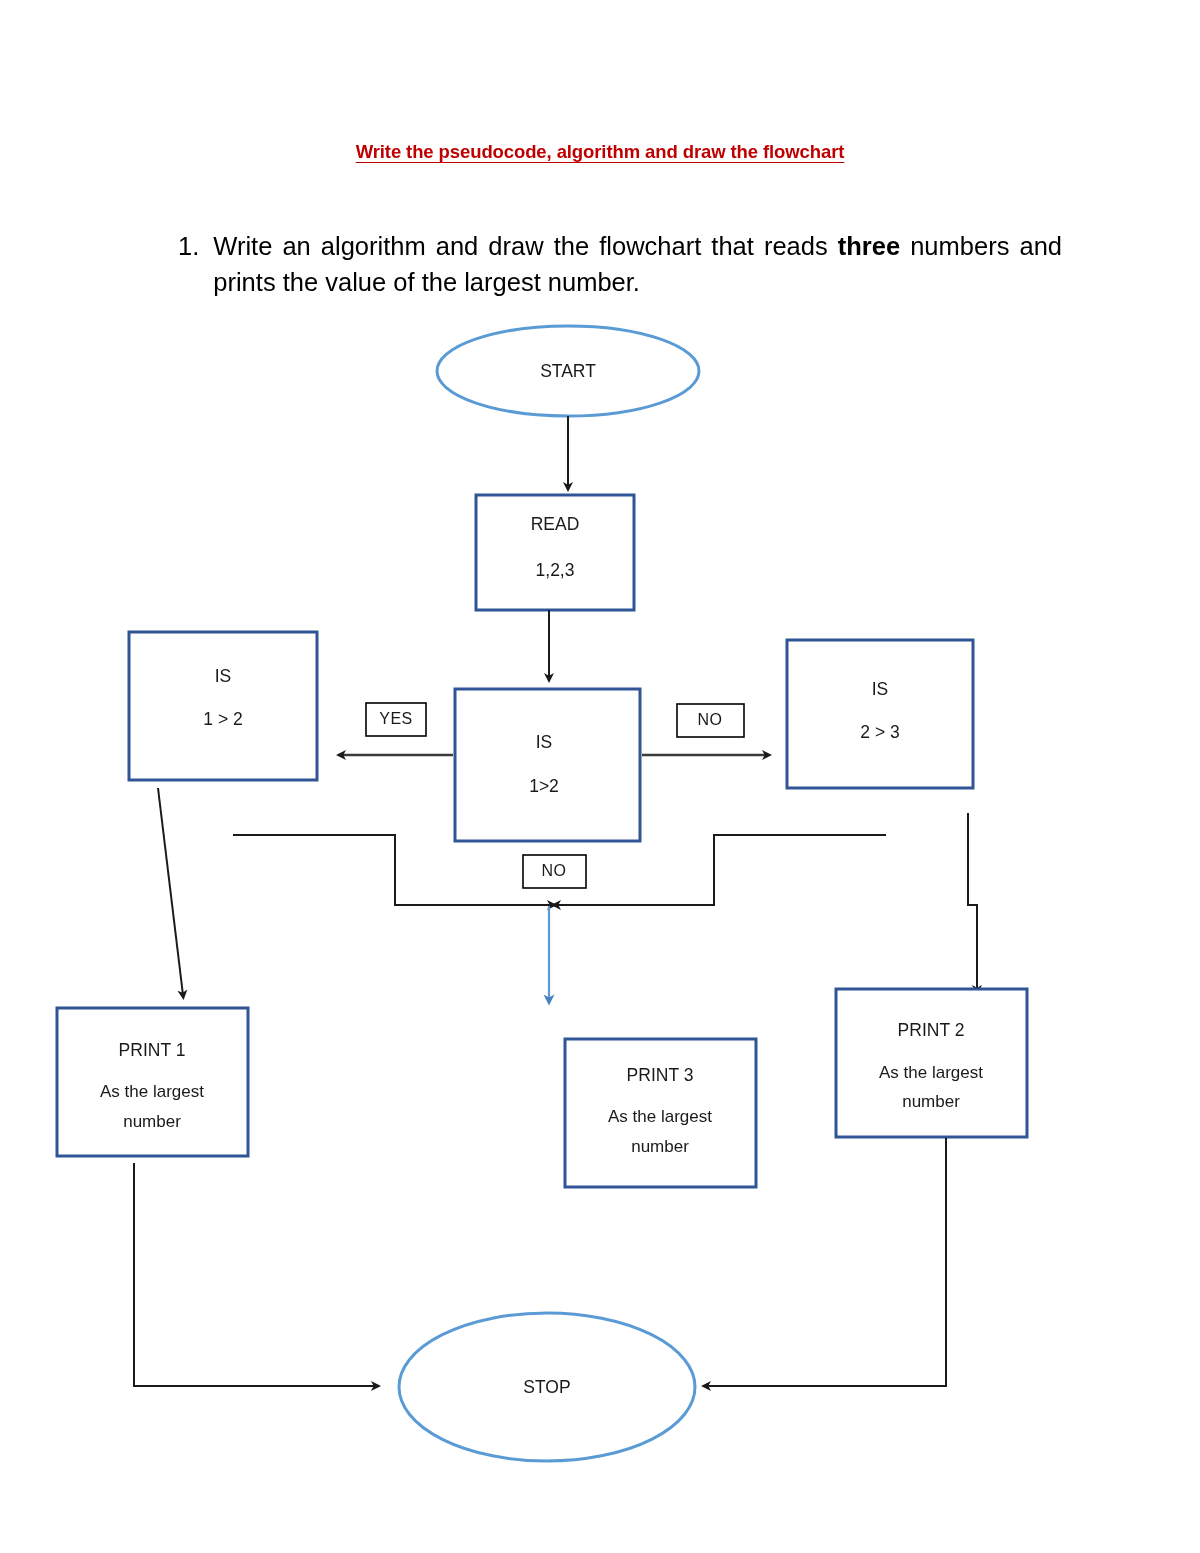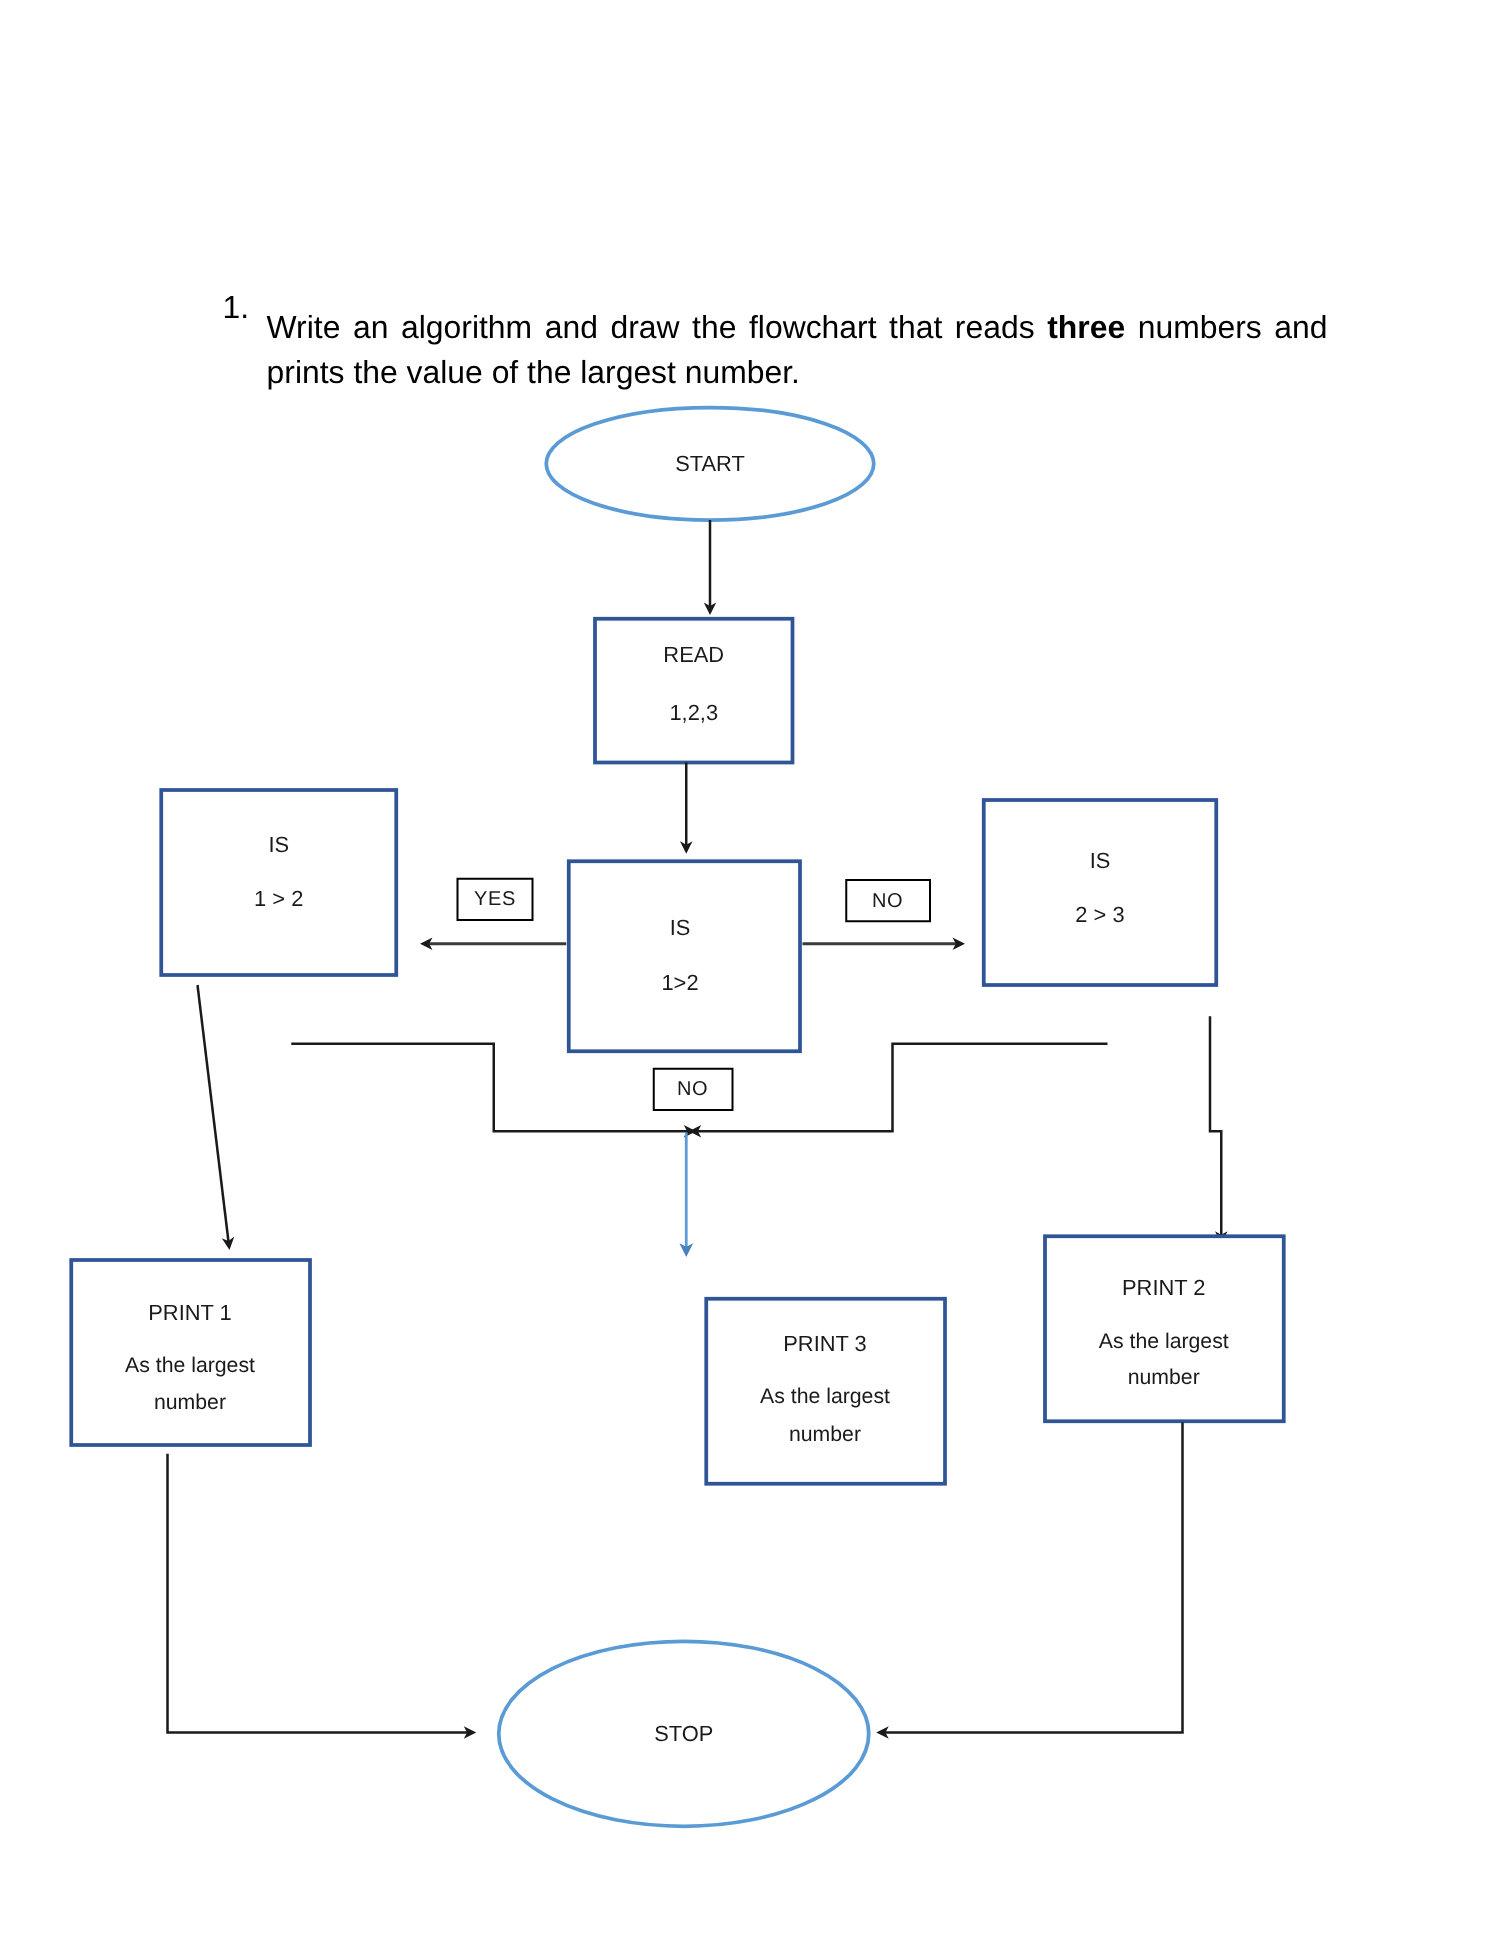--- a/index.html
+++ b/index.html
@@ -50,21 +50,20 @@
     text-align: justify;
     text-justify: inter-word;
     display: flex;
     gap: 14px;
   }
   .question .num {
     flex: 0 0 auto;
   }
   .question .qtext {
     flex: 1 1 auto;
-    margin-top: 16px;
   }
   .question b {
     font-weight: bold;
   }
 
   
   .flowchart {
     position: absolute;
     left: 0;
     top: 0;
@@ -89,20 +88,21 @@
     text-anchor: middle;
     dominant-baseline: middle;
     letter-spacing: 0.5px;
   }
 </style>
 </head>
 <body>
 
 <div class="page">
 
+  <div class="doc-title">Write the pseudocode, algorithm and draw the flowchart</div>
 
   <div class="question">
     <span class="num">1.</span>
     <span class="qtext"><span>Write an algorithm and draw the flowchart that reads </span><b>three</b><span> numbers and prints the value of the largest number.</span></span>
   </div>
 
   <svg class="flowchart" viewBox="0 0 1200 1553">
     <defs>
       <marker id="arrowBlack" markerWidth="11" markerHeight="11" refX="5.5" refY="5.5" orient="auto" markerUnits="userSpaceOnUse">
         <path d="M0.5,0.5 L10.5,5.5 L0.5,10.5 L3.2,5.5 Z" fill="#1a1a1a"></path>

